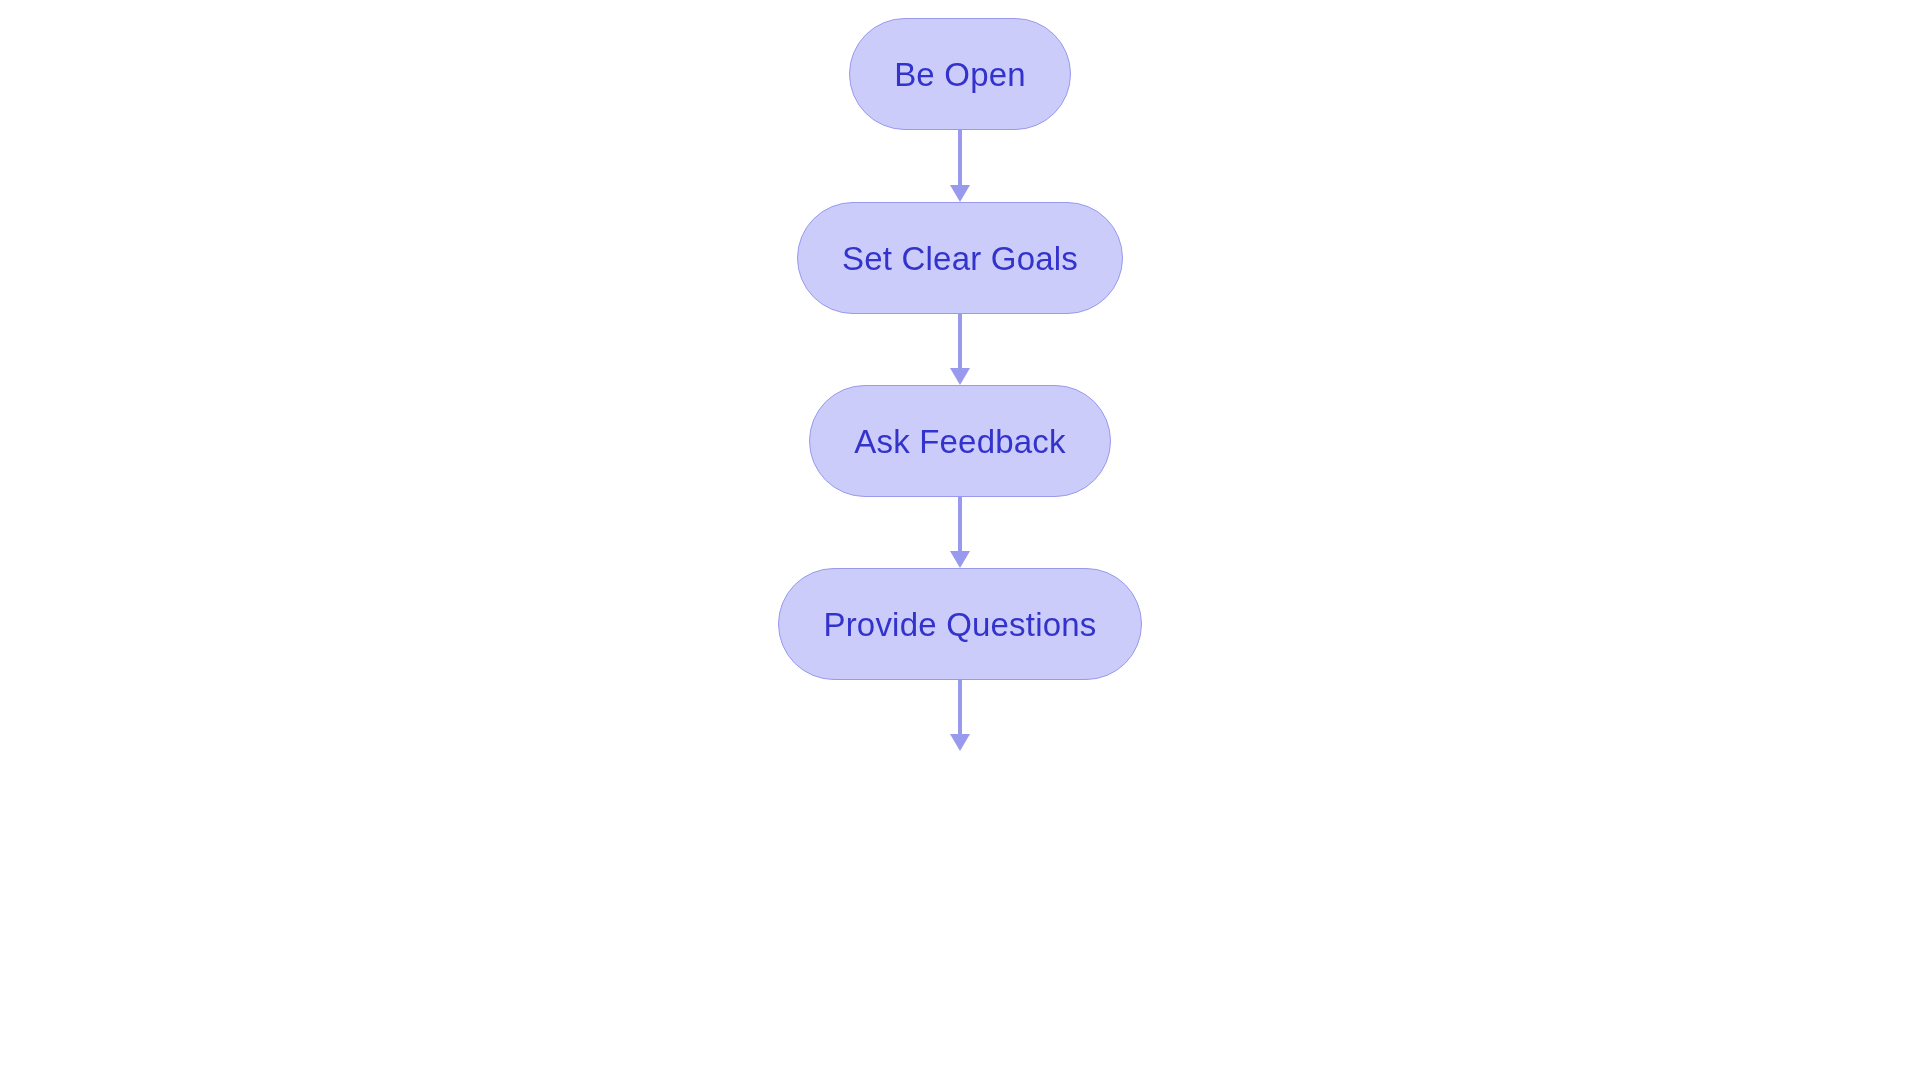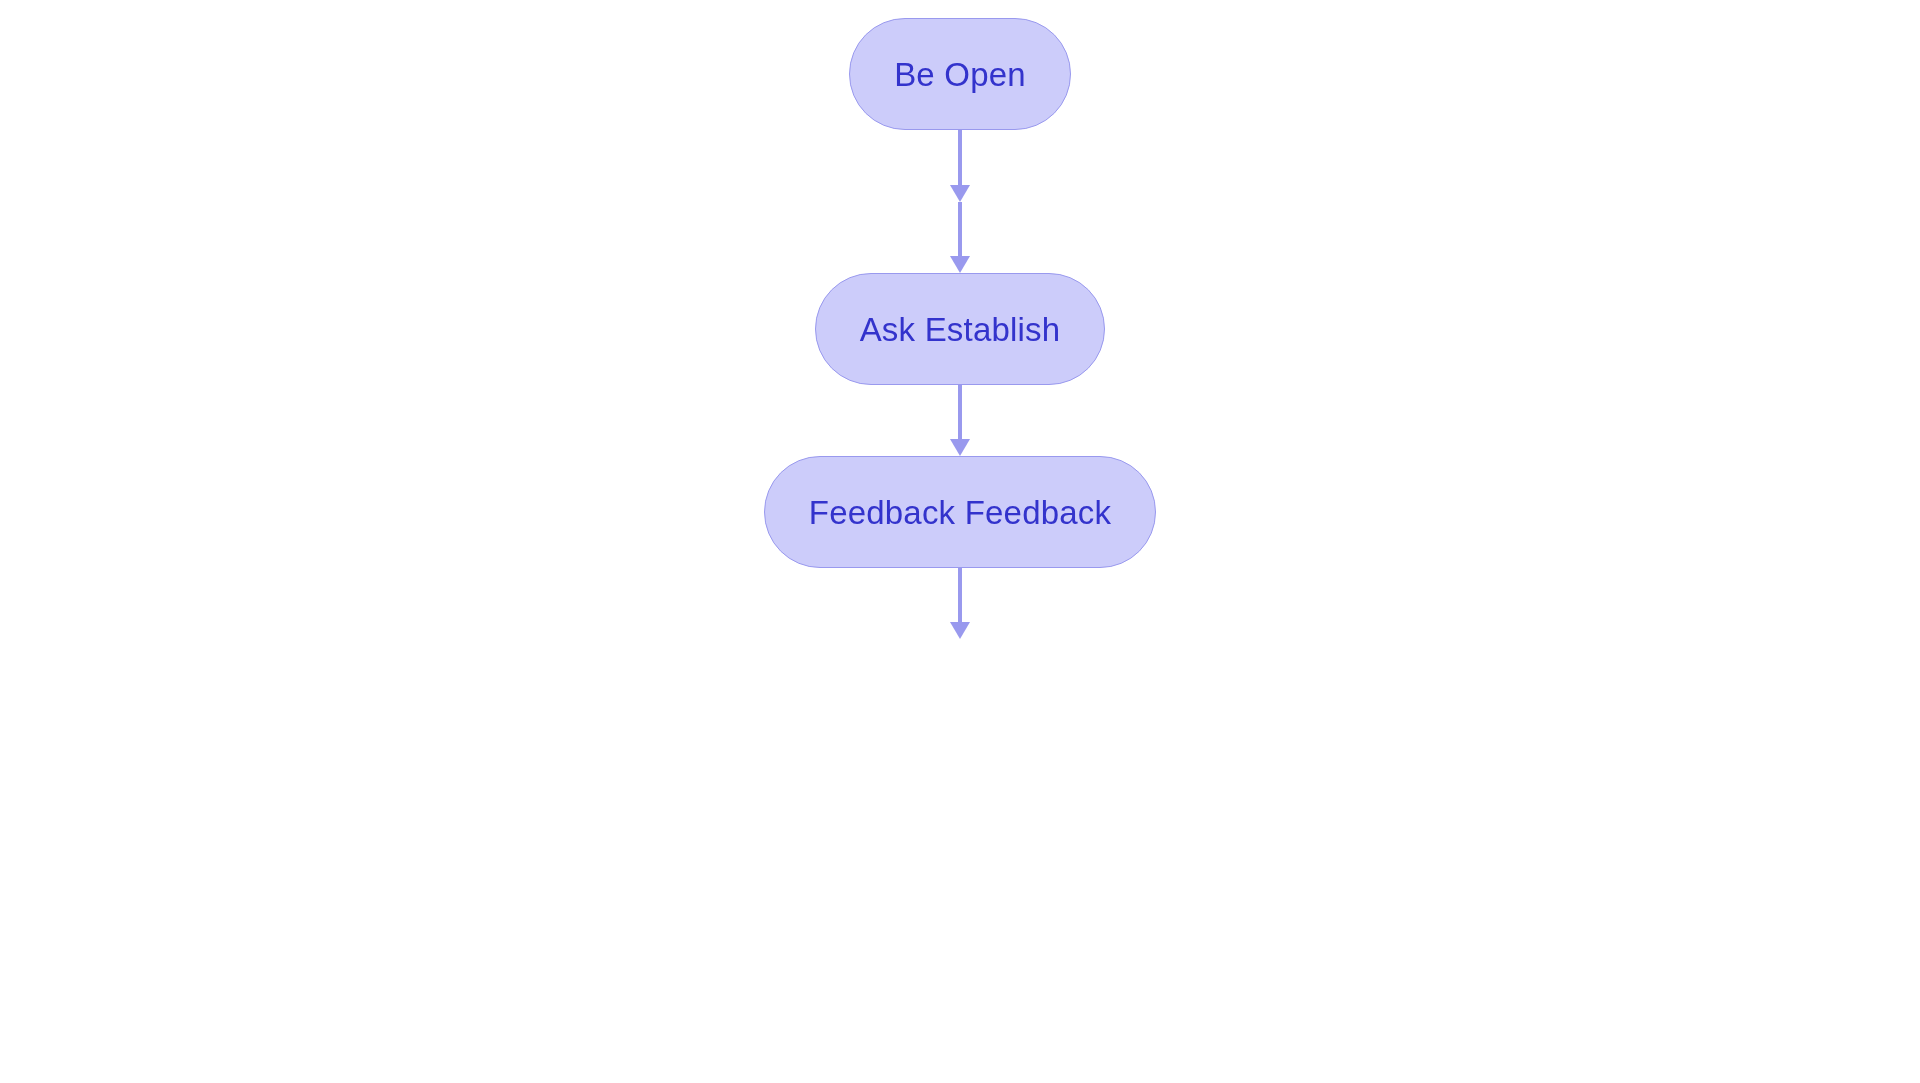--- a/index.html
+++ b/index.html
@@ -90,37 +90,40 @@
 
     <div class="node node-1">
       <span class="node-label">Be Open</span>
     </div>
 
     <div class="edge edge-1">
       <div class="edge-shaft"></div>
       <div class="edge-head"></div>
     </div>
 
+    <div class="node node-2">
+      <span class="node-label">Set Clear Goals</span>
+    </div>
 
     <div class="edge edge-2">
       <div class="edge-shaft"></div>
       <div class="edge-head"></div>
     </div>
 
     <div class="node node-3">
-      <span class="node-label">Ask Establish</span>
+      <span class="node-label">Ask Feedback</span>
     </div>
 
     <div class="edge edge-3">
       <div class="edge-shaft"></div>
       <div class="edge-head"></div>
     </div>
 
     <div class="node node-4">
-      <span class="node-label">Feedback Feedback</span>
+      <span class="node-label">Provide Questions</span>
     </div>
 
     <div class="edge edge-4">
       <div class="edge-shaft"></div>
       <div class="edge-head"></div>
     </div>
 
 
   </div>
 </div>

